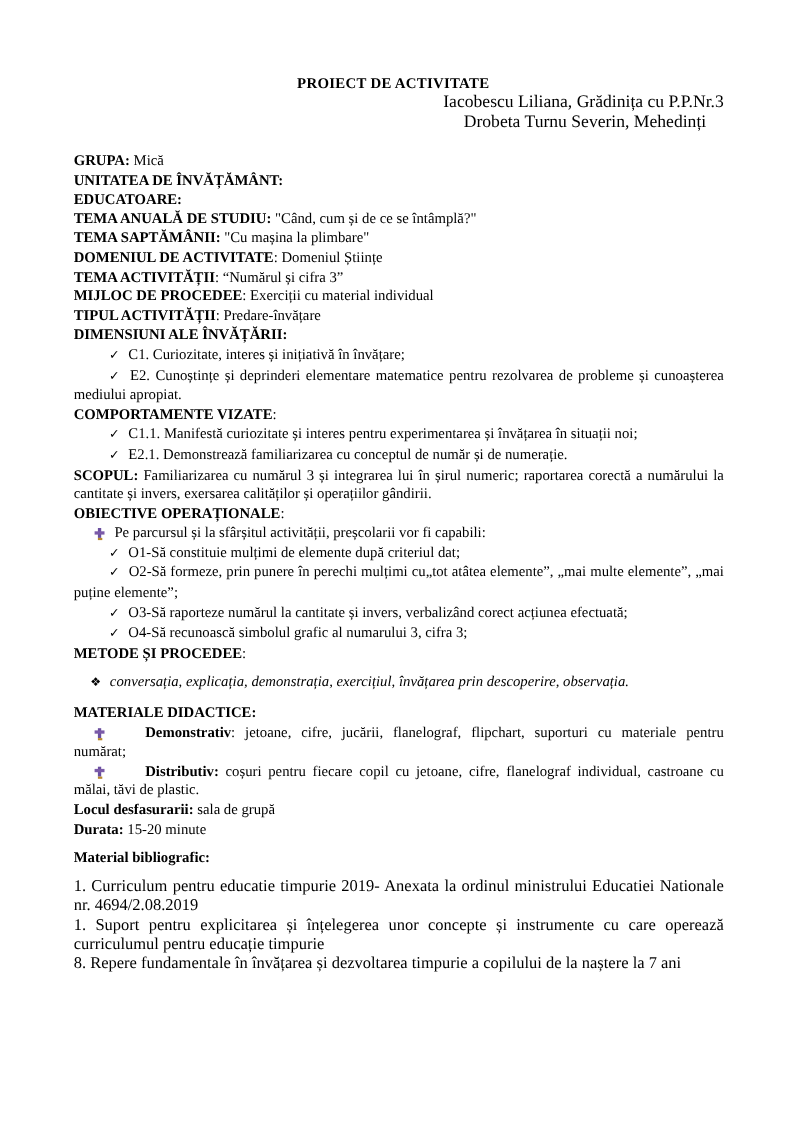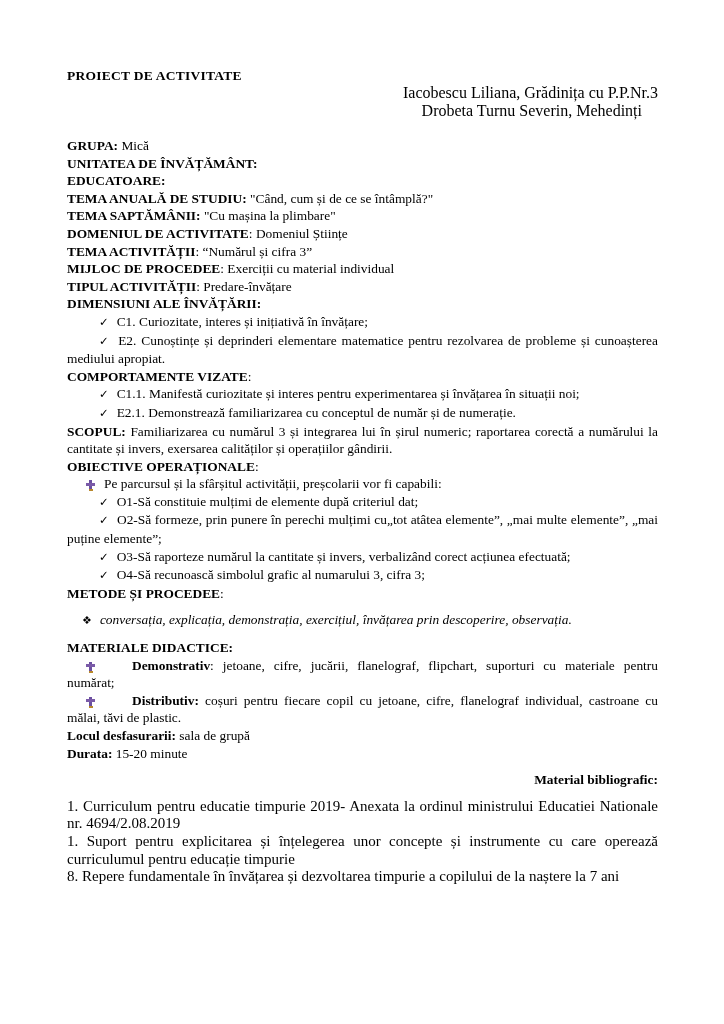--- a/index.html
+++ b/index.html
@@ -19,21 +19,21 @@
   }
   .page {
     position: absolute;
     left: 0; top: 0;
     width: 724px;
     height: 1024px;
     box-sizing: border-box;
     padding: 60px 66px 0 67px;
   }
   .doc-title {
-    text-align: left;
+    text-align: center;
     font-weight: bold;
     font-size: 13.5px;
     letter-spacing: 0.25px;
     margin: 8px 0 0 0;
     padding-right: 10px;
   }
   .author-block {
     margin-top: 0;
     text-align: right;
     font-size: 16px;
@@ -136,21 +136,20 @@
     width: 4px; height: 2px;
     background: #b8882c;
   }
   .dart-line .lead-bold { font-weight: bold; margin-left: 28px; }
   .dart-ind { margin-left: 19px; }
 
   .biblio-head {
     font-size: 13.4px;
     font-weight: bold;
     line-height: 17.6px;
-    text-align: right;
   }
   .biblio-item {
     font-size: 15px;
     line-height: 17.6px;
     text-align: justify;
     text-justify: inter-word;
   }
   .biblio-item.last { text-align: left; }
 </style>
 </head>

